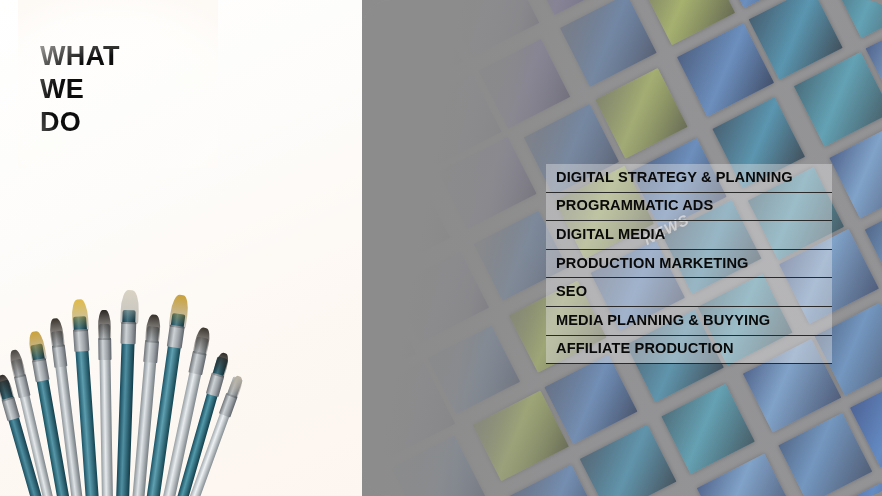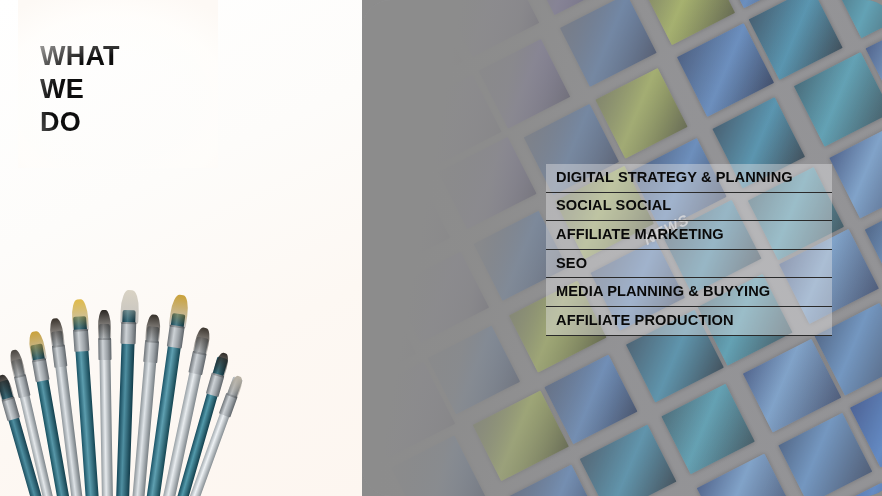--- a/index.html
+++ b/index.html
@@ -236,24 +236,27 @@
         <div class="news-label" style="left: 330px; top: 300px; font-size: 15px;">NEWS</div>
       </div>
     <div id="wall-veil"></div>
     <div id="wall-fade"></div>
 
     <div id="service-list">
         <div class="service-row">
           <span>DIGITAL STRATEGY &amp; PLANNING</span>
         </div>
         <div class="service-row">
-          <span>SOCIAL SOCIAL</span>
-        </div>
-        <div class="service-row">
-          <span>AFFILIATE MARKETING</span>
+          <span>PROGRAMMATIC ADS</span>
+        </div>
+        <div class="service-row">
+          <span>DIGITAL MEDIA</span>
+        </div>
+        <div class="service-row">
+          <span>PRODUCTION MARKETING</span>
         </div>
         <div class="service-row">
           <span>SEO</span>
         </div>
         <div class="service-row">
           <span>MEDIA PLANNING &amp; BUYYING</span>
         </div>
         <div class="service-row">
           <span>AFFILIATE PRODUCTION</span>
         </div>

